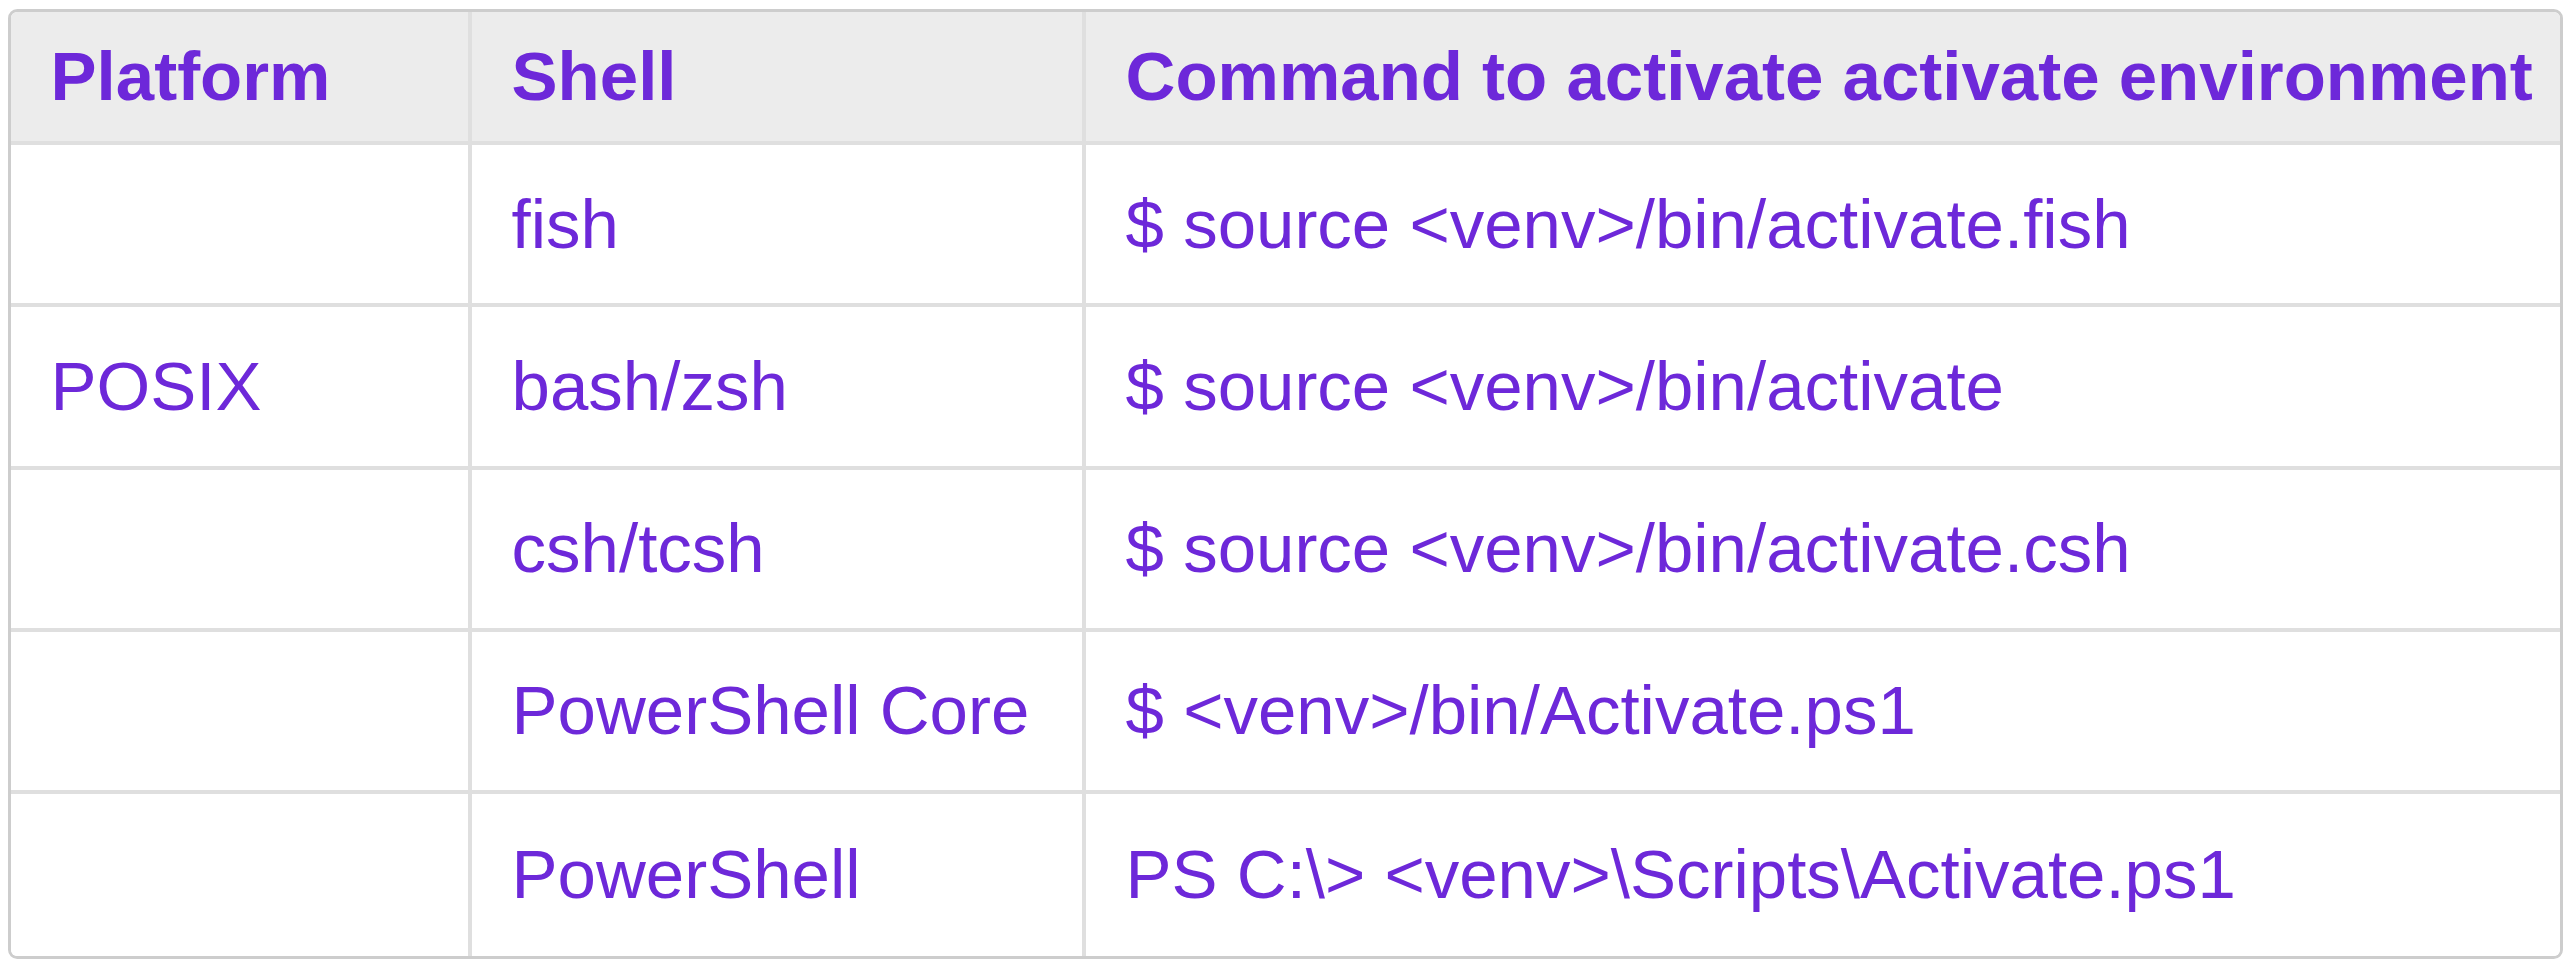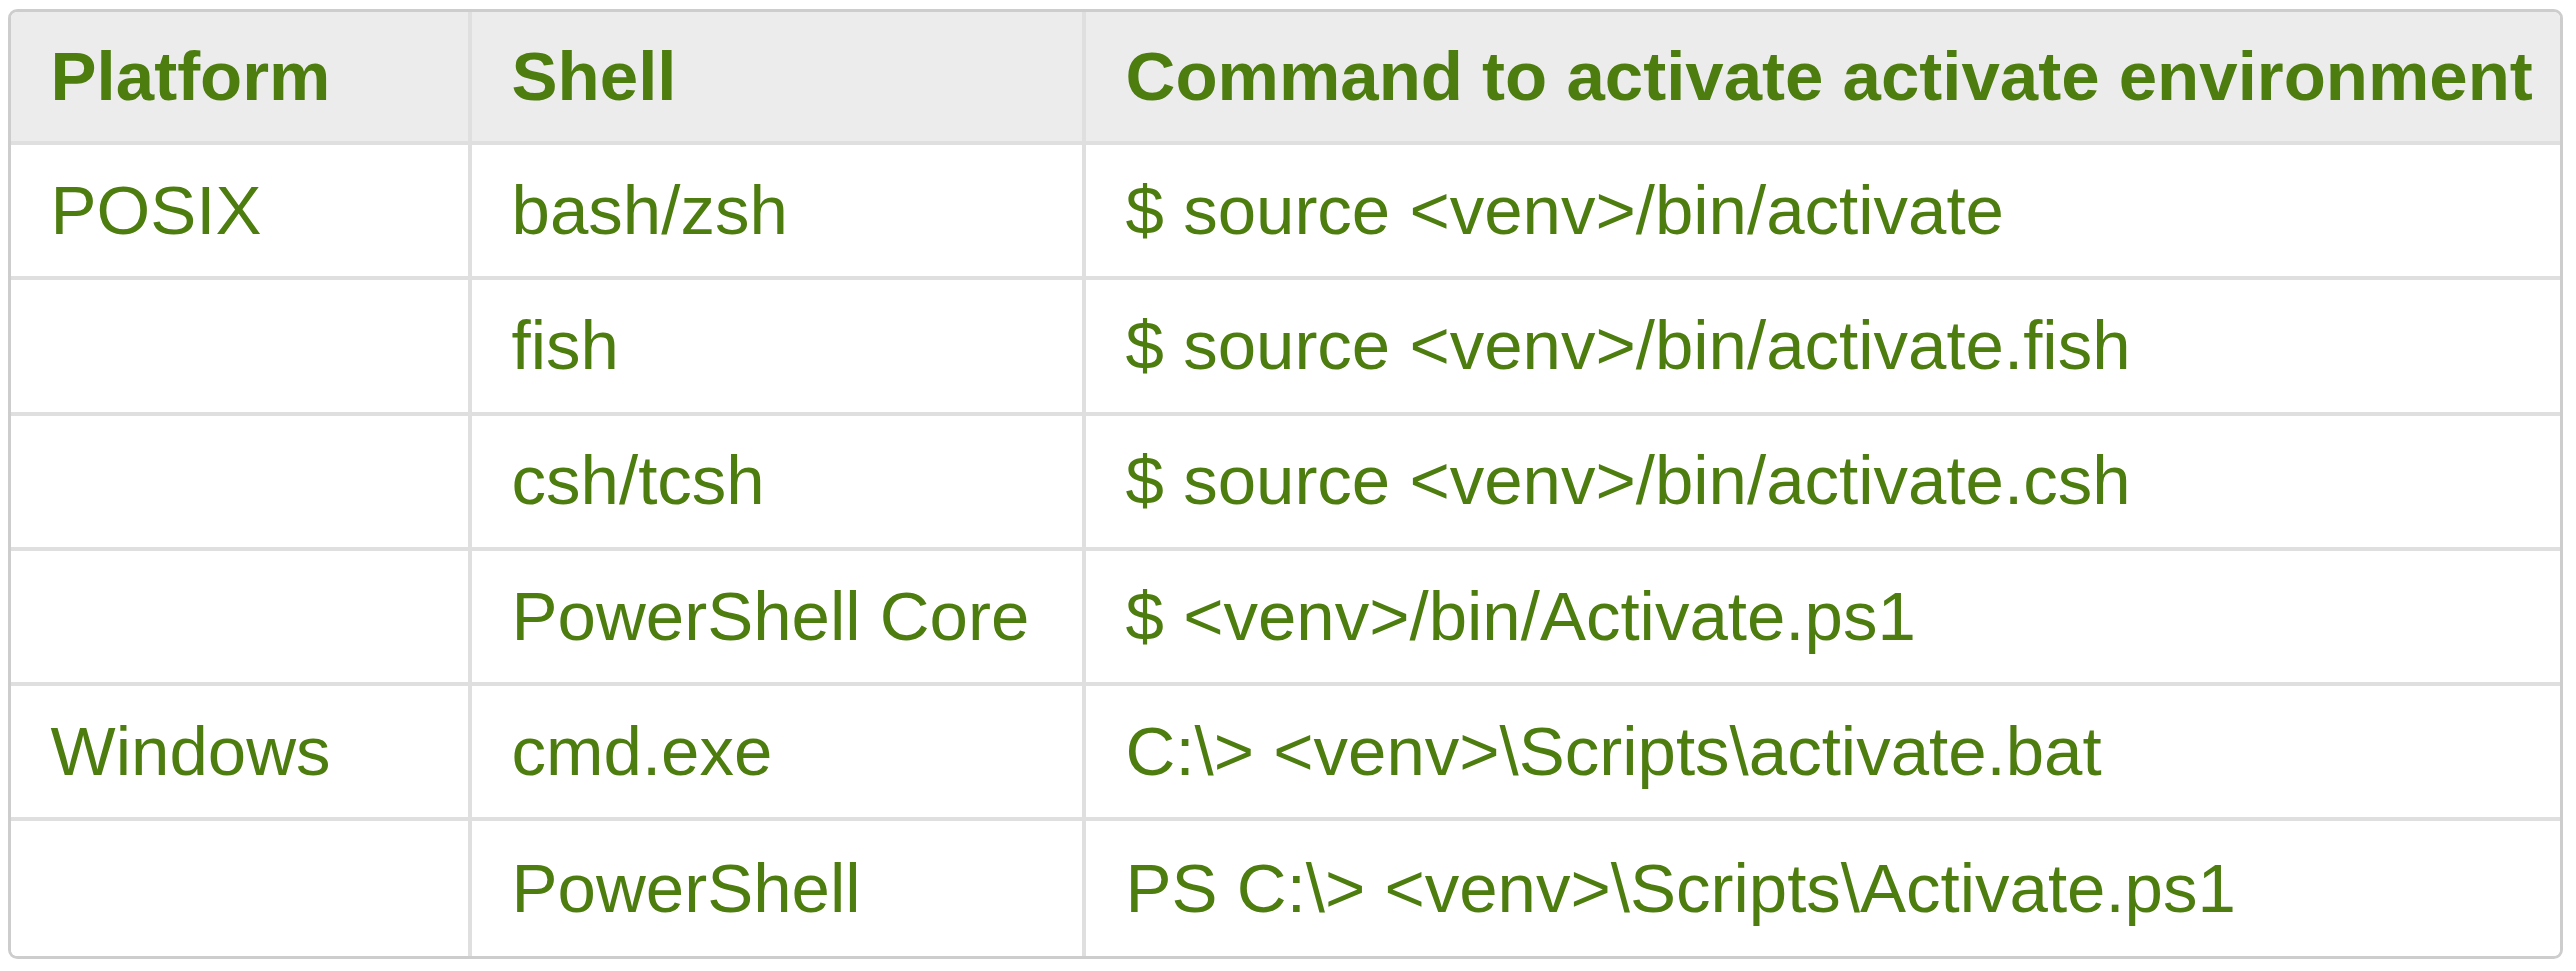--- a/index.html
+++ b/index.html
@@ -41,21 +41,21 @@
   col.shell-col    { width: 614px; }
   col.command-col  { width: auto; }
 
   th, td {
     box-sizing: border-box;
     border-right: 4.6px solid #dfdfdf;
     border-bottom: 4.6px solid #dfdfdf;
     padding: 0 18.3px 0 40px;
     font-size: 69px;
     line-height: 1.15;
-    color: #4d7c0f;
+    color: #6d28d9;
     text-align: left;
     vertical-align: middle;
     white-space: nowrap;
     overflow: hidden;
   }
   thead th {
     background: #ececec;
     font-weight: 700;
     height: 133px;
   }
@@ -80,43 +80,38 @@
       </colgroup>
       <thead>
         <tr>
           <th>Platform</th>
           <th>Shell</th>
           <th>Command to activate activate environment</th>
         </tr>
       </thead>
       <tbody>
         <tr>
+          <td></td>
+          <td>fish</td>
+          <td>$ source &lt;venv&gt;/bin/activate.fish</td>
+        </tr>
+        <tr>
           <td>POSIX</td>
           <td>bash/zsh</td>
           <td>$ source &lt;venv&gt;/bin/activate</td>
-        </tr>
-        <tr>
-          <td></td>
-          <td>fish</td>
-          <td>$ source &lt;venv&gt;/bin/activate.fish</td>
         </tr>
         <tr>
           <td></td>
           <td>csh/tcsh</td>
           <td>$ source &lt;venv&gt;/bin/activate.csh</td>
         </tr>
         <tr>
           <td></td>
           <td>PowerShell Core</td>
           <td>$ &lt;venv&gt;/bin/Activate.ps1</td>
-        </tr>
-        <tr>
-          <td>Windows</td>
-          <td>cmd.exe</td>
-          <td>C:\&gt; &lt;venv&gt;\Scripts\activate.bat</td>
         </tr>
         <tr>
           <td></td>
           <td>PowerShell</td>
           <td>PS C:\&gt; &lt;venv&gt;\Scripts\Activate.ps1</td>
         </tr>
       </tbody>
     </table>
   </div>
 </div>

